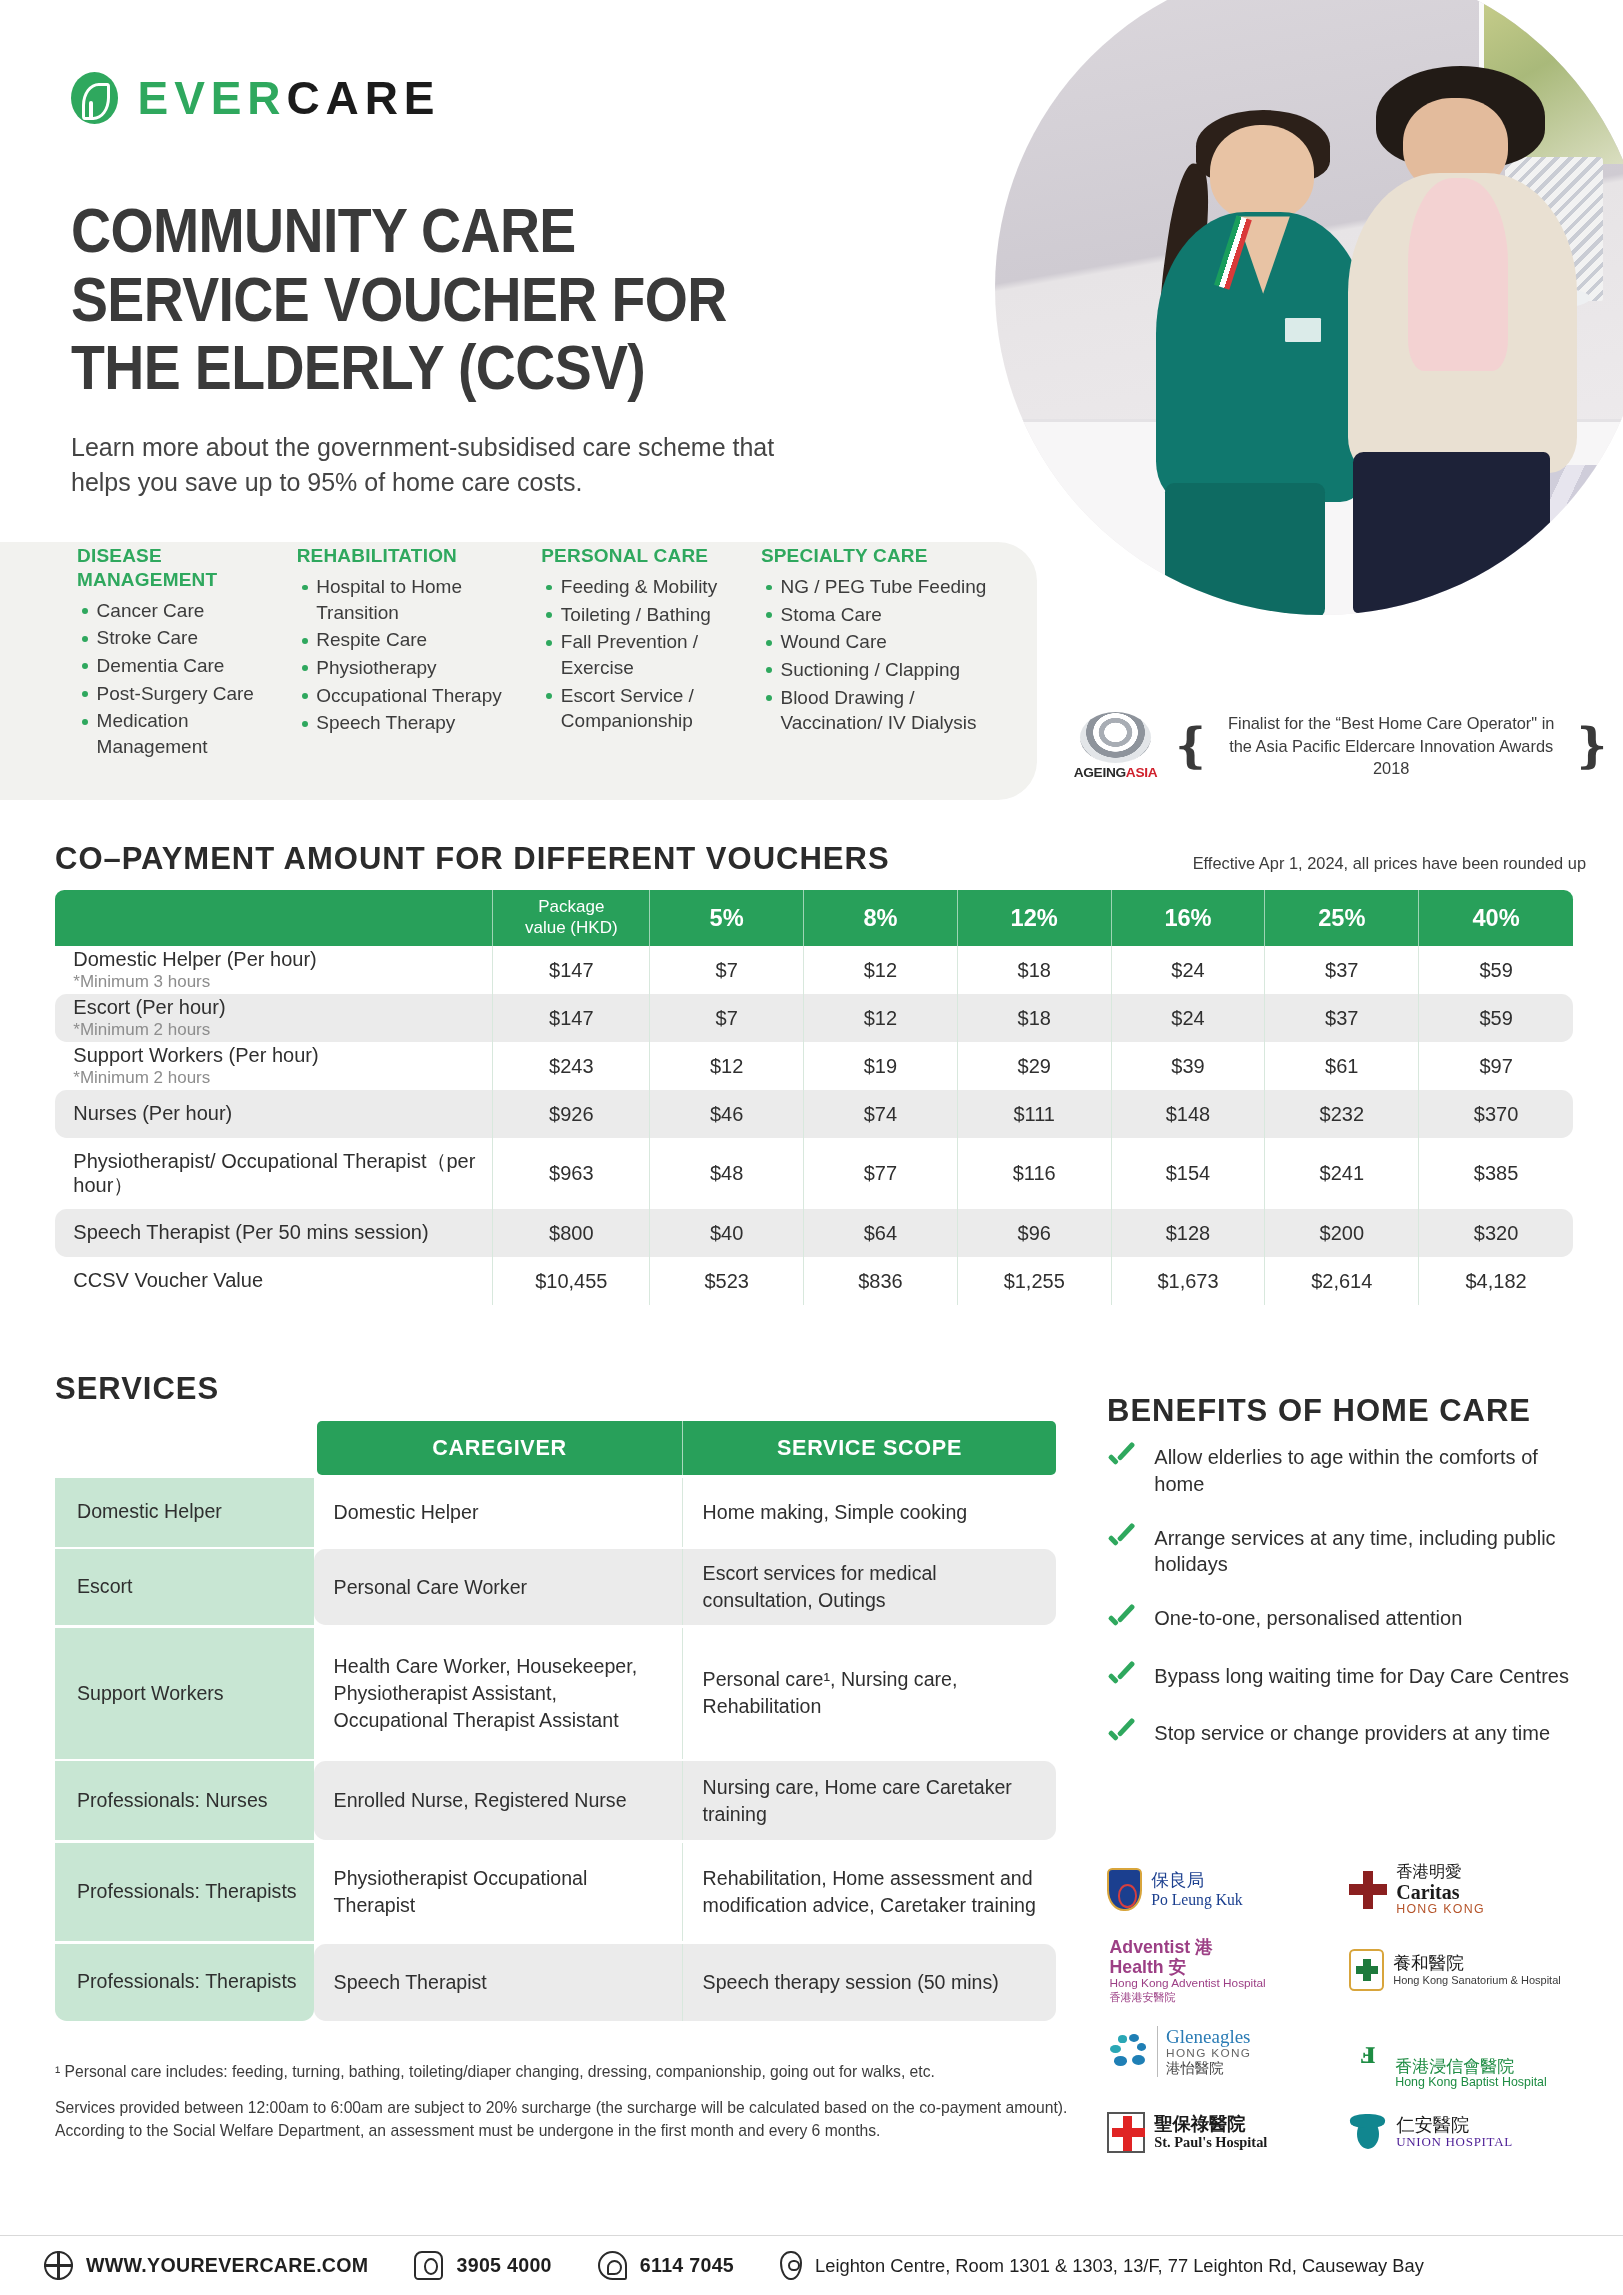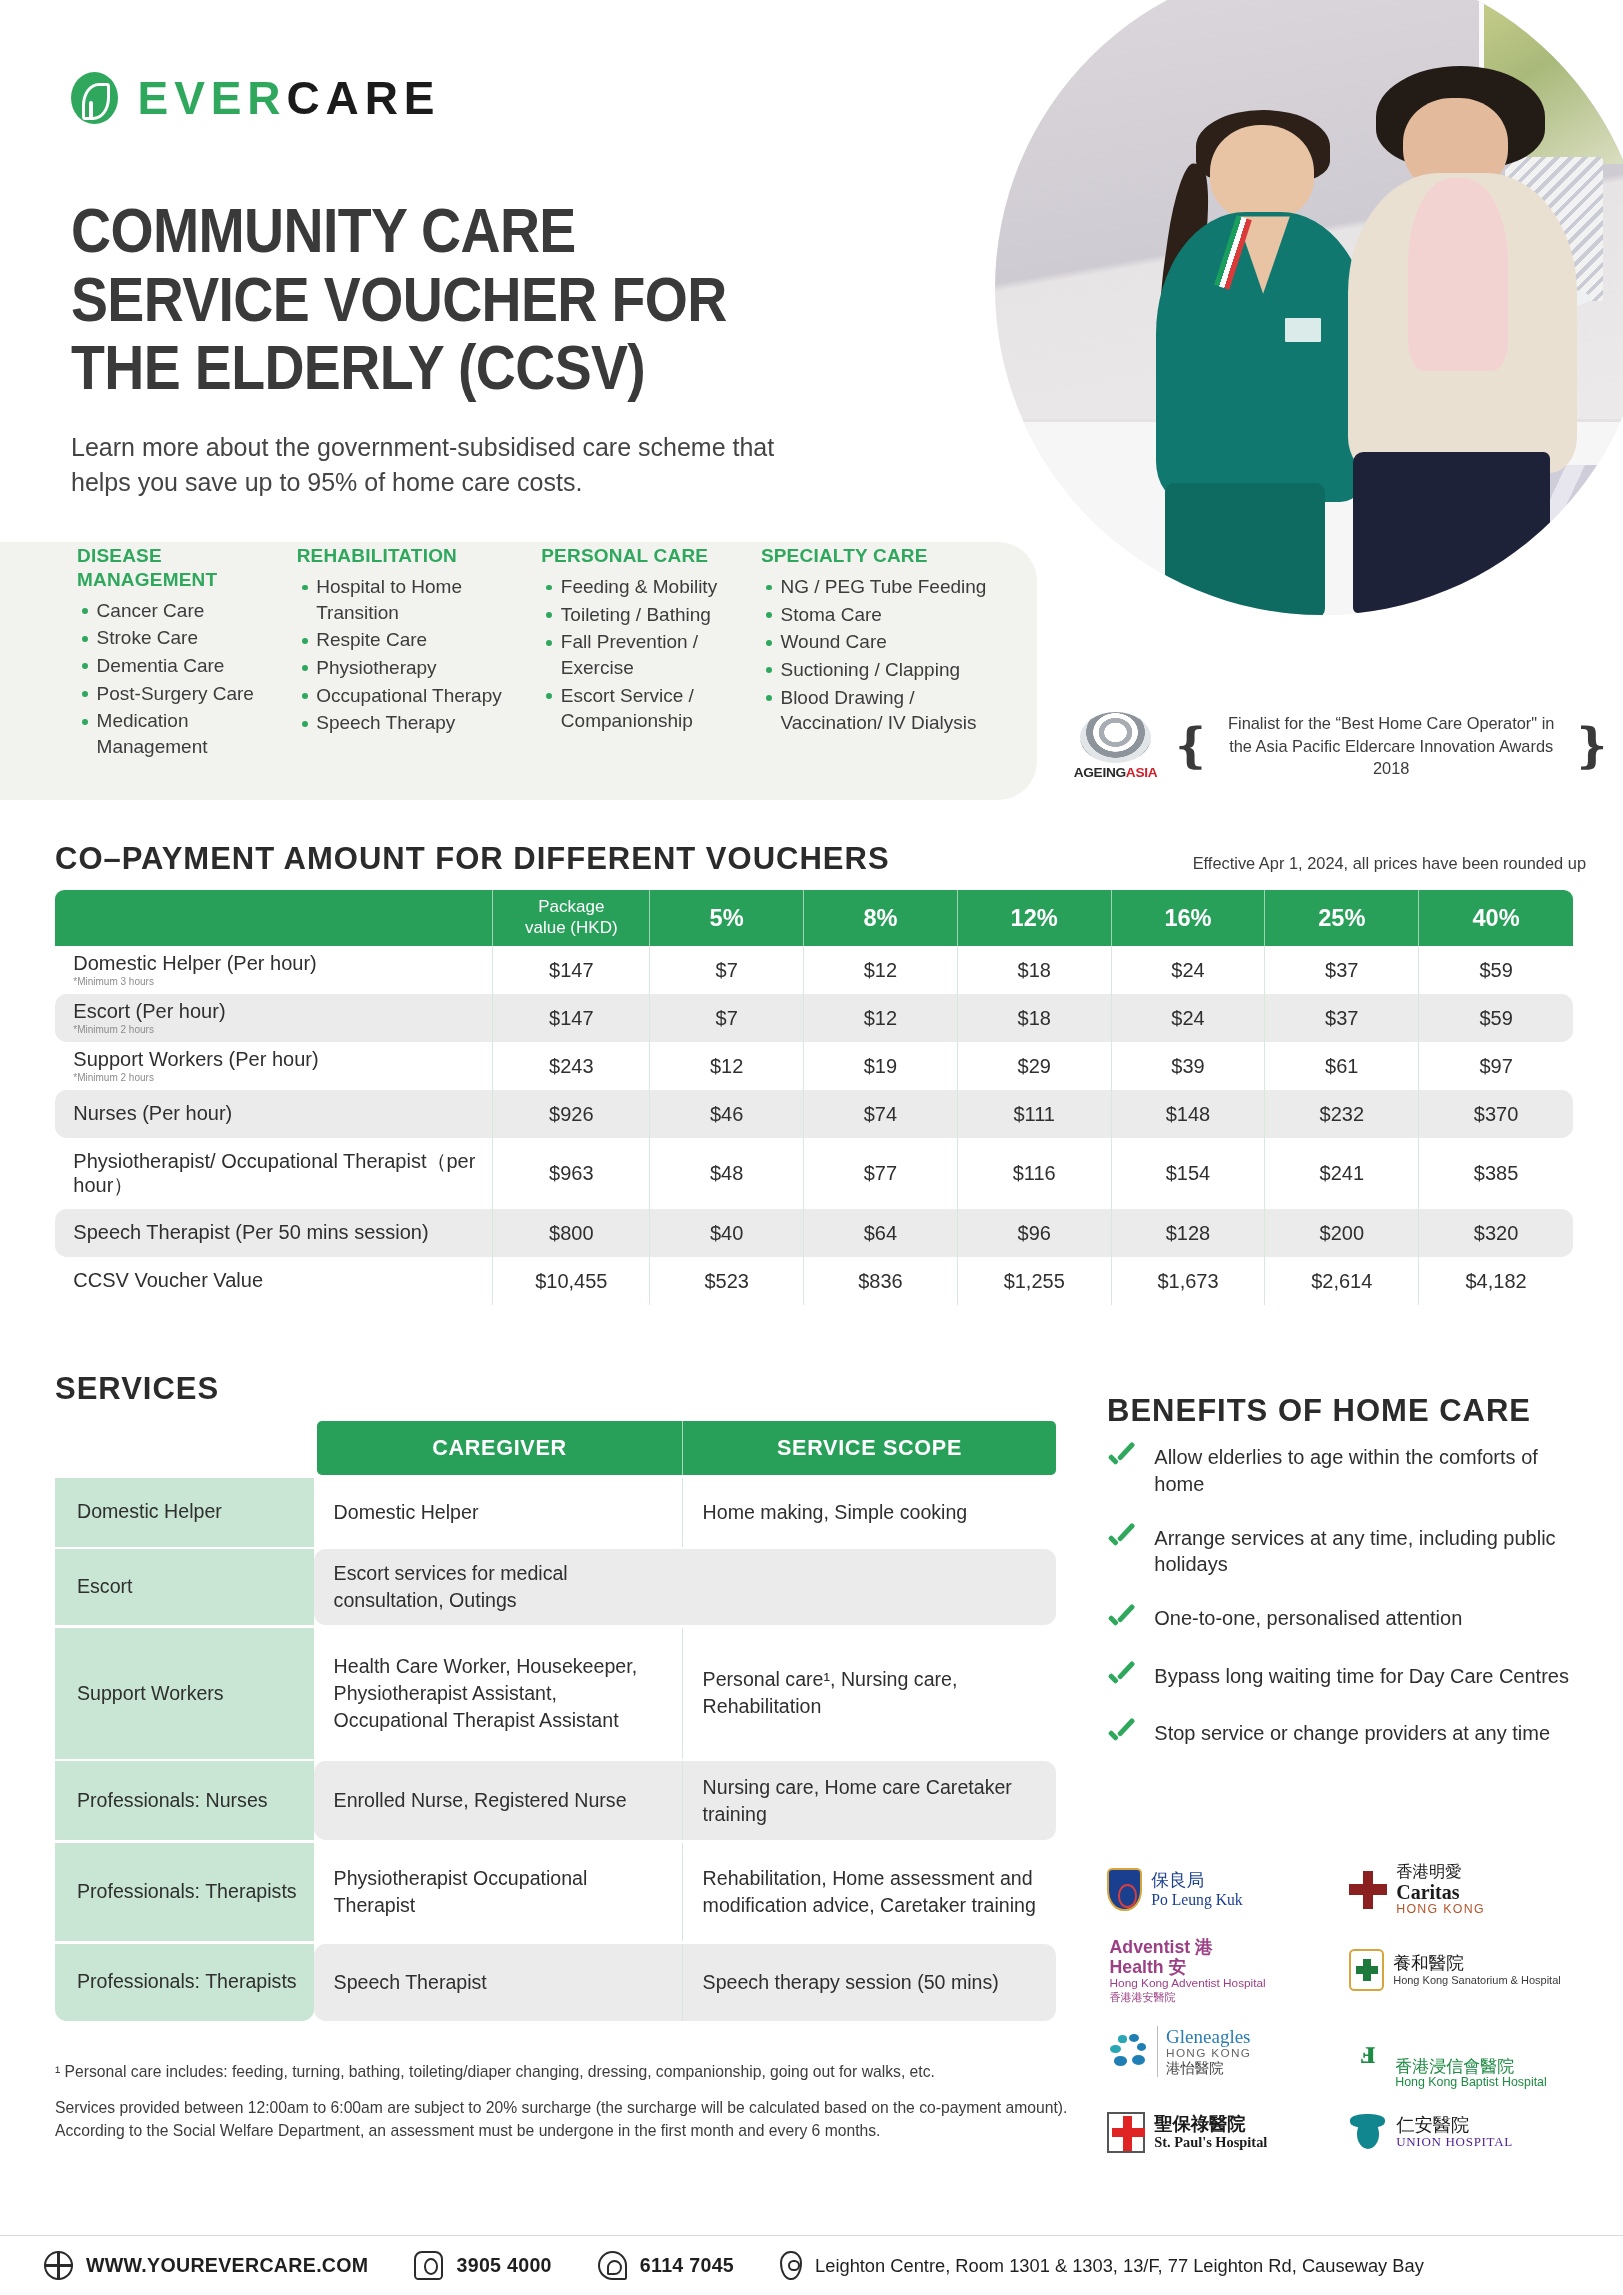--- a/index.html
+++ b/index.html
@@ -116,21 +116,21 @@
   .copay tbody td{
     font-size:20px; color:#2f2f2f; text-align:center; vertical-align:middle;
     border-right:0.7px solid #d8e8dd; height:48px;
   }
   .copay tbody td:last-child{ border-right:none; }
   .copay tbody td.lbl{ text-align:left; padding-left:18.3px; border-right:0.7px solid #d8e8dd; }
   .copay tbody tr.alt td{ background:#ebebeb; }
   .copay tbody tr.alt td:first-child{ border-radius:11.8px 0 0 11.8px; }
   .copay tbody tr.alt td:last-child{ border-radius:0 11.8px 11.8px 0; }
   .lbl-main{ font-size:20px; line-height:1.18; }
-  .lbl-sub{ font-size:10px; color:#8d8d8d; line-height:1.2; }
+  .lbl-sub{ font-size:17px; color:#8d8d8d; line-height:1.2; }
   .col-name{ width:419px; }
   .col-pkg{ width:150px; }
   .col-pct{ width:147px; }
 
   
   .svc{ position:absolute; left:55px; top:1421px; width:1001px; }
   .svc-head{ display:flex; height:54px; margin-left:262px; width:739px;
     background:#28a05a; border-radius:5px; overflow:hidden; }
   .svc-head div{ display:flex; align-items:center; justify-content:center; color:#fff;
     font-size:21.6px; font-weight:bold; letter-spacing:0.7px;
@@ -439,20 +439,21 @@
     <div class="svc-cat">Domestic Helper</div>
     <div class="svc-body">
       <div class="svc-giver">Domestic Helper</div>
       <div class="svc-scope">Home making, Simple cooking</div>
     </div>
   </div>
 
   <div class="svc-row alt" style="height:76px;">
     <div class="svc-cat">Escort</div>
     <div class="svc-body">
+      <div class="svc-giver">Personal Care Worker</div>
       <div class="svc-scope">Escort services for medical consultation, Outings</div>
     </div>
   </div>
 
   <div class="svc-row" style="height:131px;">
     <div class="svc-cat">Support Workers</div>
     <div class="svc-body">
       <div class="svc-giver">Health Care Worker, Housekeeper, Physiotherapist Assistant, Occupational Therapist Assistant</div>
       <div class="svc-scope">Personal care¹, Nursing care, Rehabilitation</div>
     </div>

